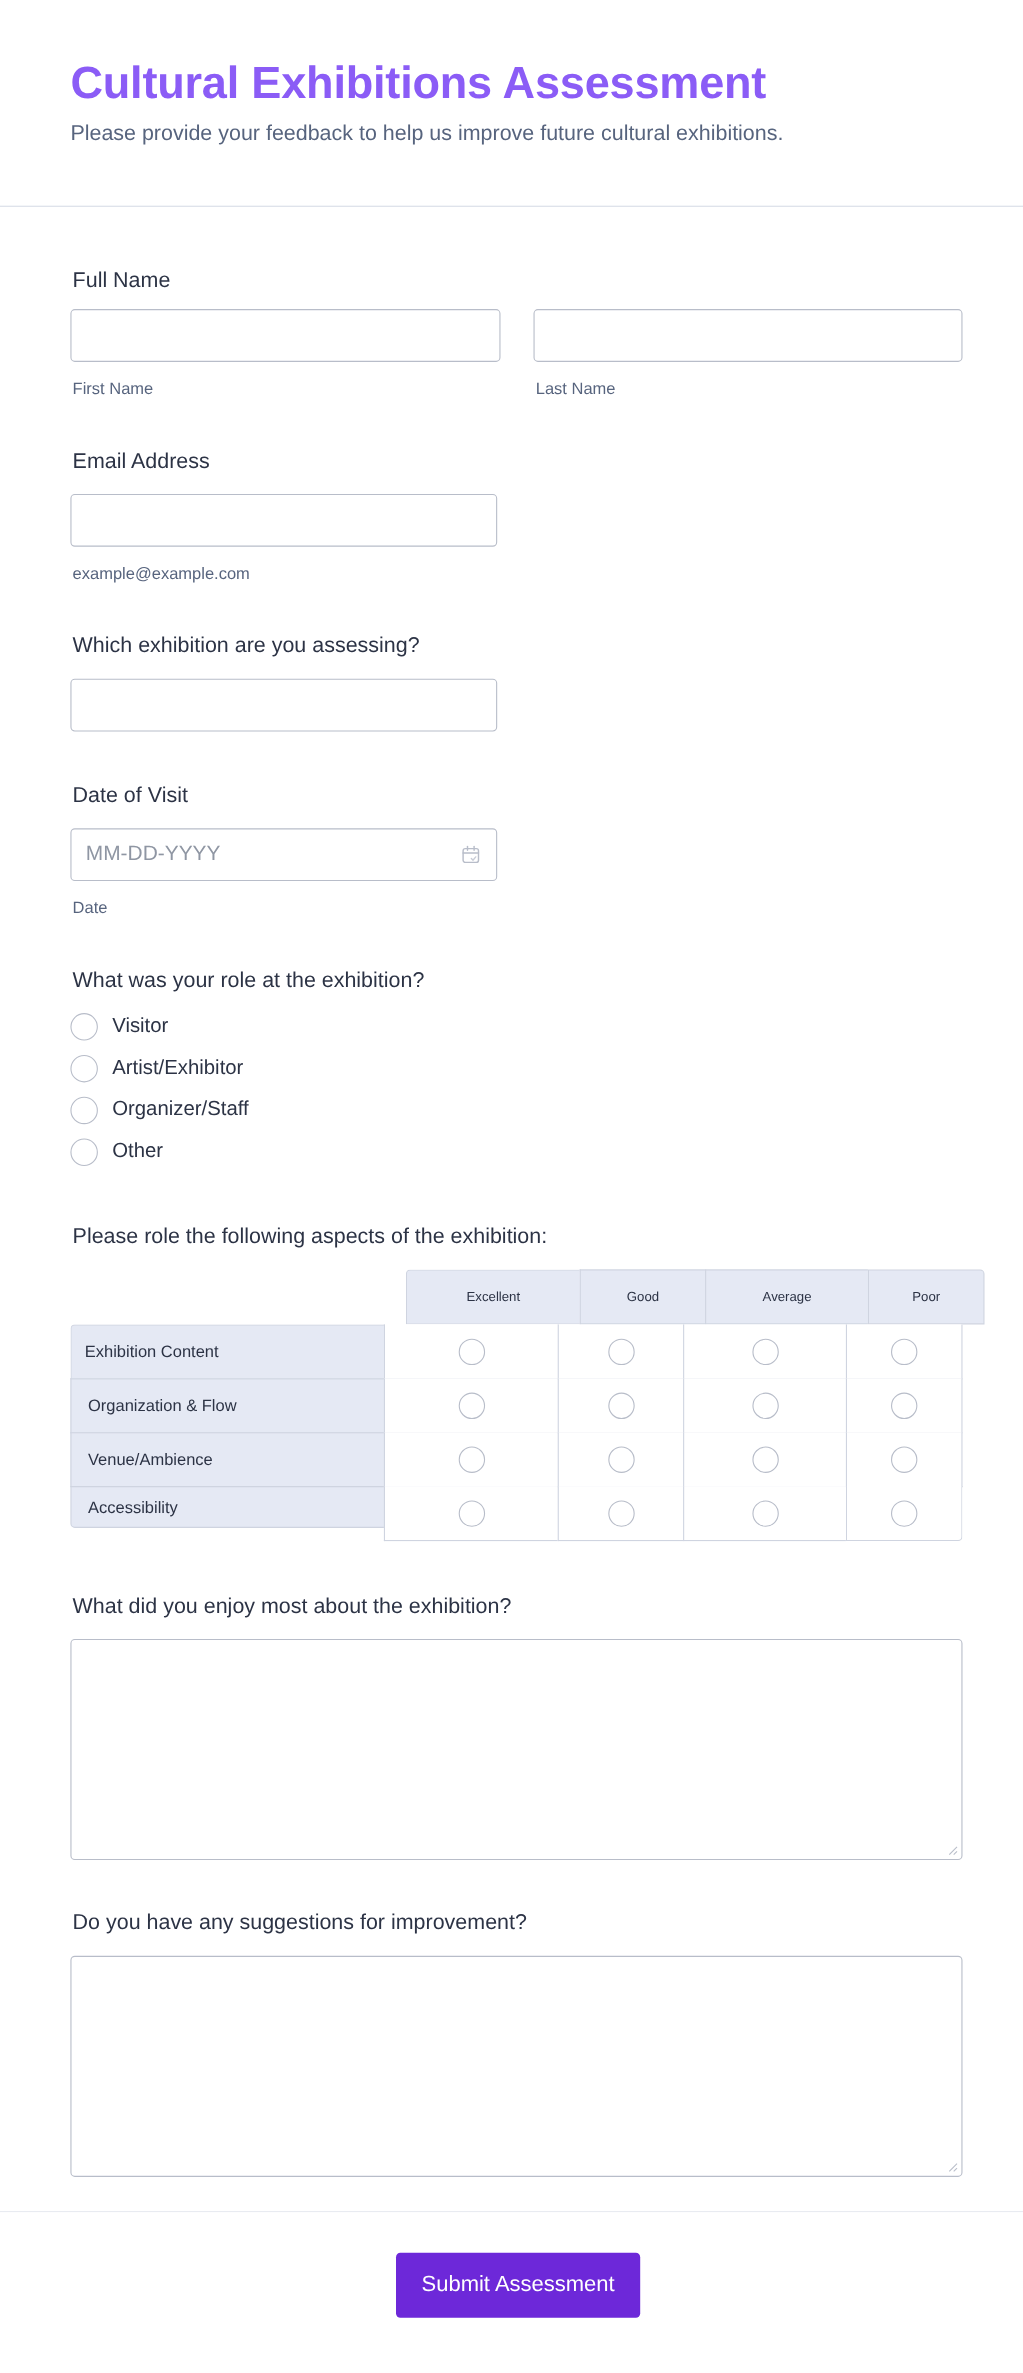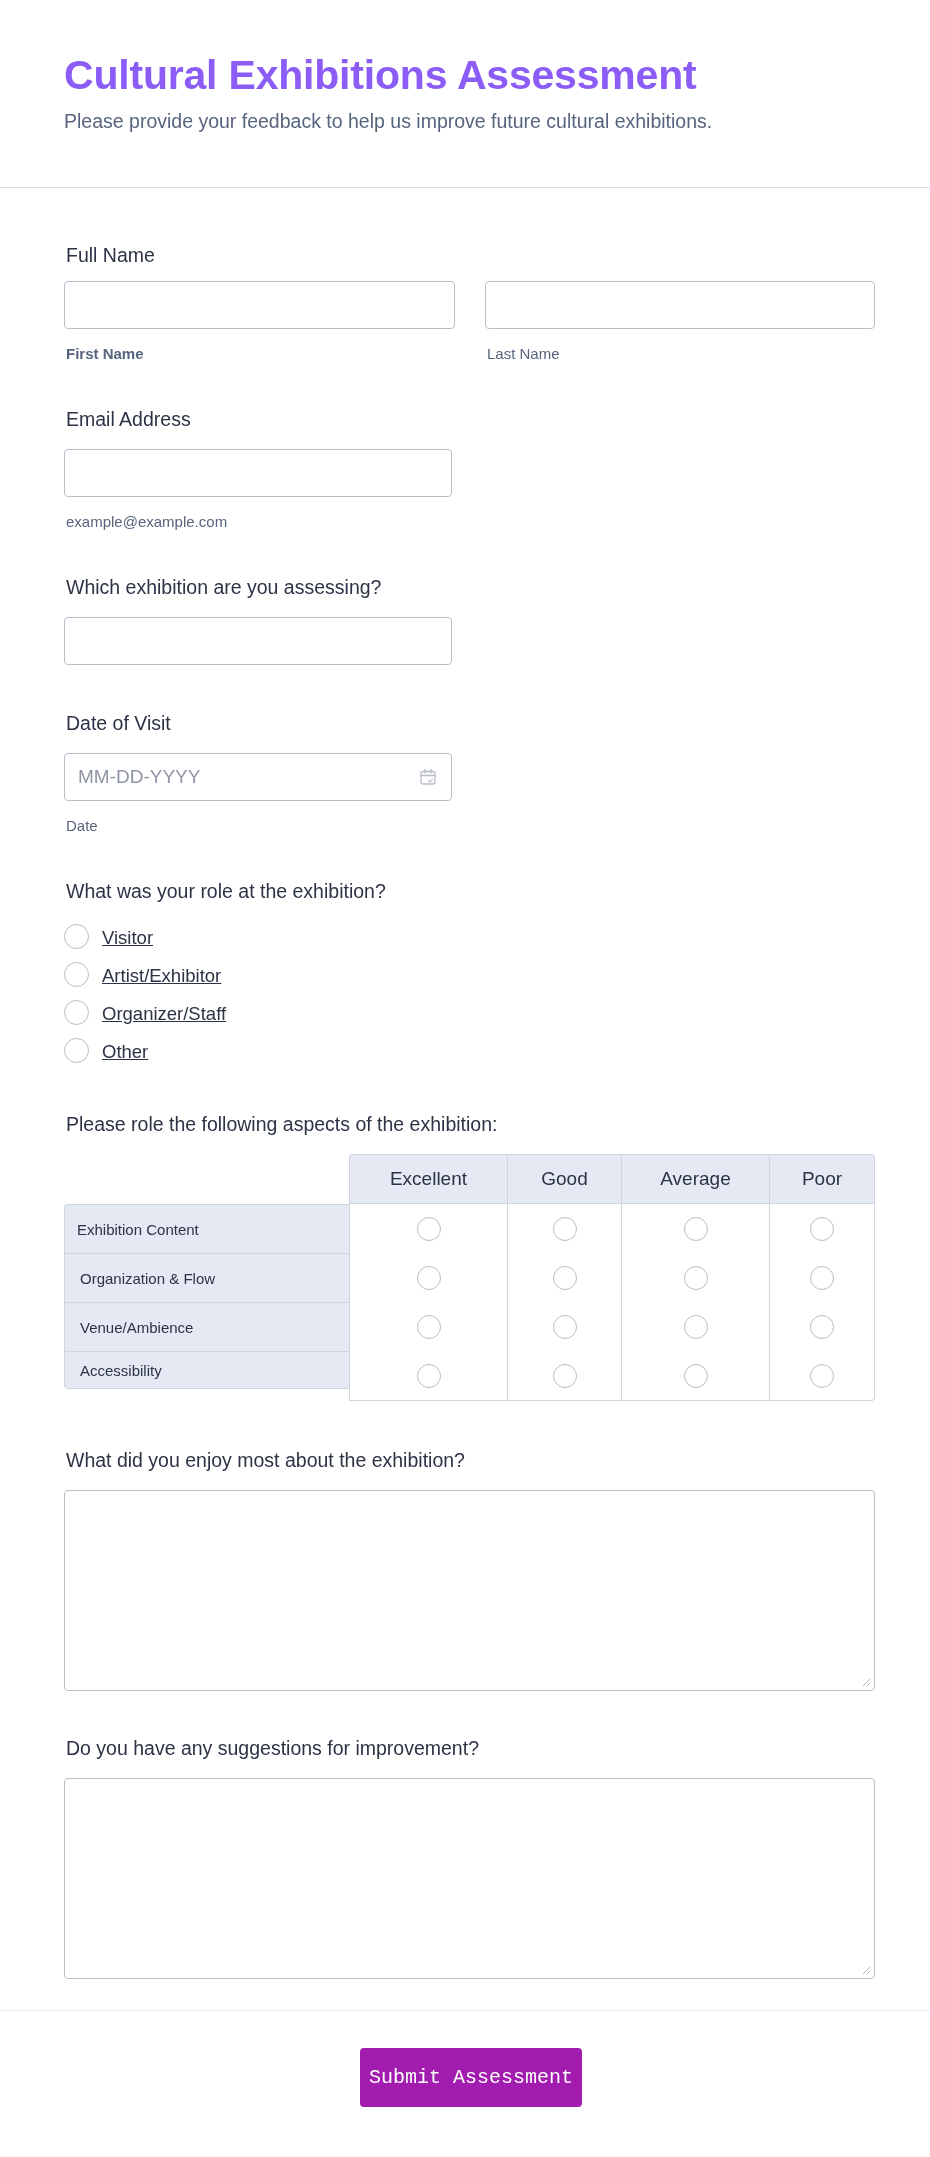--- a/index.html
+++ b/index.html
@@ -8,50 +8,50 @@
   .abs { position: absolute; }
   .title { left: 64px; top: 52px; font-size: 41px; font-weight: bold; color: #8b5cf6; letter-spacing: -0.2px; white-space: nowrap; }
   .subtitle { left: 64px; top: 110px; font-size: 19.5px; color: #57647e; white-space: nowrap; }
   .divider { left: 0; width: 930px; height: 1px; background: #d8dce6; }
   .label { left: 66px; font-size: 19.5px; color: #2c3345; white-space: nowrap; }
   .sublabel { font-size: 15px; color: #57647e; white-space: nowrap; }
   .input { position: absolute; height: 48px; border: 1px solid #b8bdc9; border-radius: 4px; background: #fff; }
   .input input { width: 100%; height: 100%; border: none; outline: none; background: transparent; font-family: inherit; font-size: 19px; padding: 0 13px; color: #2c3345; border-radius: 4px; }
   .input input::placeholder { color: #8f96a3; }
   .cal-icon { position: absolute; right: 14px; top: 14px; width: 18px; height: 18px; }
-  .radio-row { position: absolute; left: 64px; height: 28px; display: flex; align-items: flex-end; text-decoration: underline; }
+  .radio-row { position: absolute; left: 64px; height: 28px; display: flex; align-items: flex-start; }
   .radio { width: 25px; height: 25px; border: 1.5px solid #b8bdc9; border-radius: 50%; background: #fff; flex: none; }
   .radio-label { margin-left: 13px; font-size: 18.5px; color: #2c3345; white-space: nowrap; }
   .matrix { position: absolute; left: 64px; top: 1154px; width: 811px; }
-  .mhead { position: absolute; top: 0; height: 50px; background: #e5e9f4; border: 1px solid #cfd4e0; border-right: none; display: flex; align-items: center; justify-content: center; font-size: 19px; color: #2c3345; }
+  .mhead { position: absolute; top: 0; height: 50px; background: #e5e9f4; border: 1px solid #cfd4e0; border-right: none; display: flex; align-items: center; justify-content: center; font-size: 12px; color: #2c3345; margin-left: 20px; }
   .mhead.first { border-top-left-radius: 4px; }
   .mhead.last { border-right: 1px solid #cfd4e0; border-top-right-radius: 4px; }
   .mrowlabel { position: absolute; left: 0; width: 286px; height: 50px; background: #e5e9f4; border: 1px solid #cfd4e0; border-bottom: none; display: flex; align-items: center; padding-left: 15px; font-size: 15px; color: #2c3345; }
   .mrowlabel.first { border-top-left-radius: 4px; padding-left: 12px; }
   .mrowlabel.last { border-bottom: 1px solid #cfd4e0; border-bottom-left-radius: 4px; height: 38px; }
   .mcell { position: absolute; height: 50px; border-left: 1px solid #cfd4e0; border-bottom: 1px solid #cfd4e0; background: #fff; display: flex; align-items: center; justify-content: center; }
   .mcell.last-col { border-right: 1px solid #cfd4e0; }
   .mcell .radio { width: 24px; height: 24px; }
   .textarea { position: absolute; left: 64px; width: 811px; border: 1px solid #b8bdc9; border-radius: 4px; background: #fff; }
   .textarea textarea { width: 100%; height: 100%; border: none; outline: none; resize: none; background: transparent; font-family: inherit; font-size: 18px; padding: 10px 13px; border-radius: 4px; }
   .grip { position: absolute; right: 3px; bottom: 3px; width: 10px; height: 10px; }
-  .submit { position: absolute; left: 360px; top: 2048px; width: 222px; height: 59px; background: #a21caf; color: #ffffff; border: none; border-radius: 4px; font-family: Liberation Mono, monospace; font-size: 20px; display: flex; align-items: center; justify-content: center; cursor: pointer; }
+  .submit { position: absolute; left: 360px; top: 2048px; width: 222px; height: 59px; background: #6d28d9; color: #ffffff; border: none; border-radius: 4px; font-family: Liberation Sans, sans-serif; font-size: 20px; display: flex; align-items: center; justify-content: center; cursor: pointer; }
 </style>
 </head>
 <body>
 
 <h1 class="abs title">Cultural Exhibitions Assessment</h1>
 <p class="abs subtitle">Please provide your feedback to help us improve future cultural exhibitions.</p>
 <div class="abs divider" style="top:187px;"></div>
 
 <div class="abs label" style="top:244px;">Full Name</div>
 <div class="input" style="left:64px; top:281px; width:391px;">
   <input type="text" value="" style="">
 </div>
-<div class="abs sublabel" style="left:66px; top:345px;font-weight:bold;">First Name</div>
+<div class="abs sublabel" style="left:66px; top:345px;">First Name</div>
 <div class="input" style="left:485px; top:281px; width:390px;">
   <input type="text" value="" style="">
 </div>
 <div class="abs sublabel" style="left:487px; top:345px;">Last Name</div>
 
 <div class="abs label" style="top:408px;">Email Address</div>
 <div class="input" style="left:64px; top:449px; width:388px;">
   <input type="email" value="" style="">
 </div>
 <div class="abs sublabel" style="left:66px; top:513px;">example@example.com</div>

